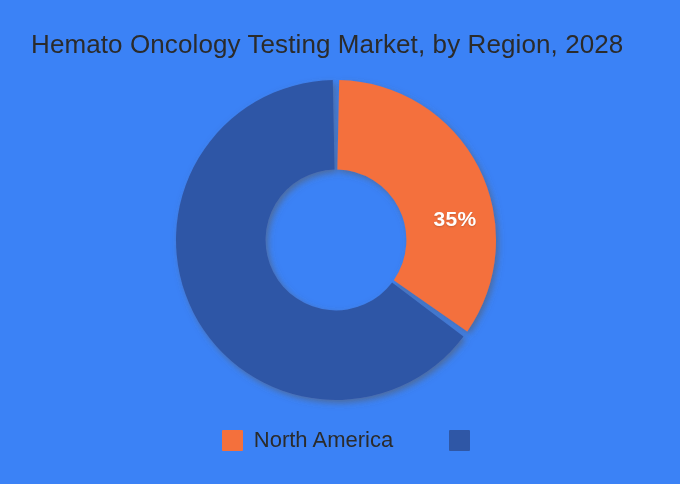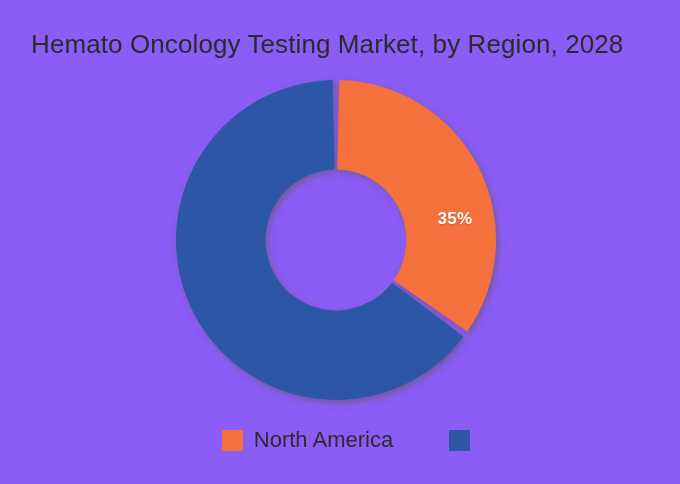--- a/index.html
+++ b/index.html
@@ -48,21 +48,21 @@
     top: 0;
     width: 320px;
     height: 320px;
     overflow: visible;
   }
 
   
   .slice-label {
     position: absolute;
     color: #ffffff;
-    font-size: 17px;
+    font-size: 21px;
     font-weight: 700;
     letter-spacing: 0.4px;
     white-space: nowrap;
     transform: translate(-50%, -50%);
     text-shadow: 0 1px 2px rgba(0,0,0,0.18);
     pointer-events: none;
   }
   #label-north-america {
     left: 455px;
     top: 219px;
@@ -96,21 +96,21 @@
   .legend-label {
     font-size: 22px;
     color: #2b2b2b;
     white-space: nowrap;
     line-height: 24px;
   }
 </style>
 </head>
 <body>
 
-<div id="chart-canvas" style="background: #8b5cf6;">
+<div id="chart-canvas" style="background: #3b82f6;">
 
   <div id="chart-title" style="color: rgb(43, 43, 43);">Hemato Oncology Testing Market, by Region, 2028</div>
 
   <div id="donut-wrap">
     <svg id="donut-svg" viewBox="0 0 320 320">
       <defs>
         <filter id="donutShadow" x="-25%" y="-25%" width="150%" height="150%">
           <feDropShadow dx="2.5" dy="3" stdDeviation="3.2" flood-color="#5a5a5a" flood-opacity="0.55"></feDropShadow>
         </filter>
       </defs>

